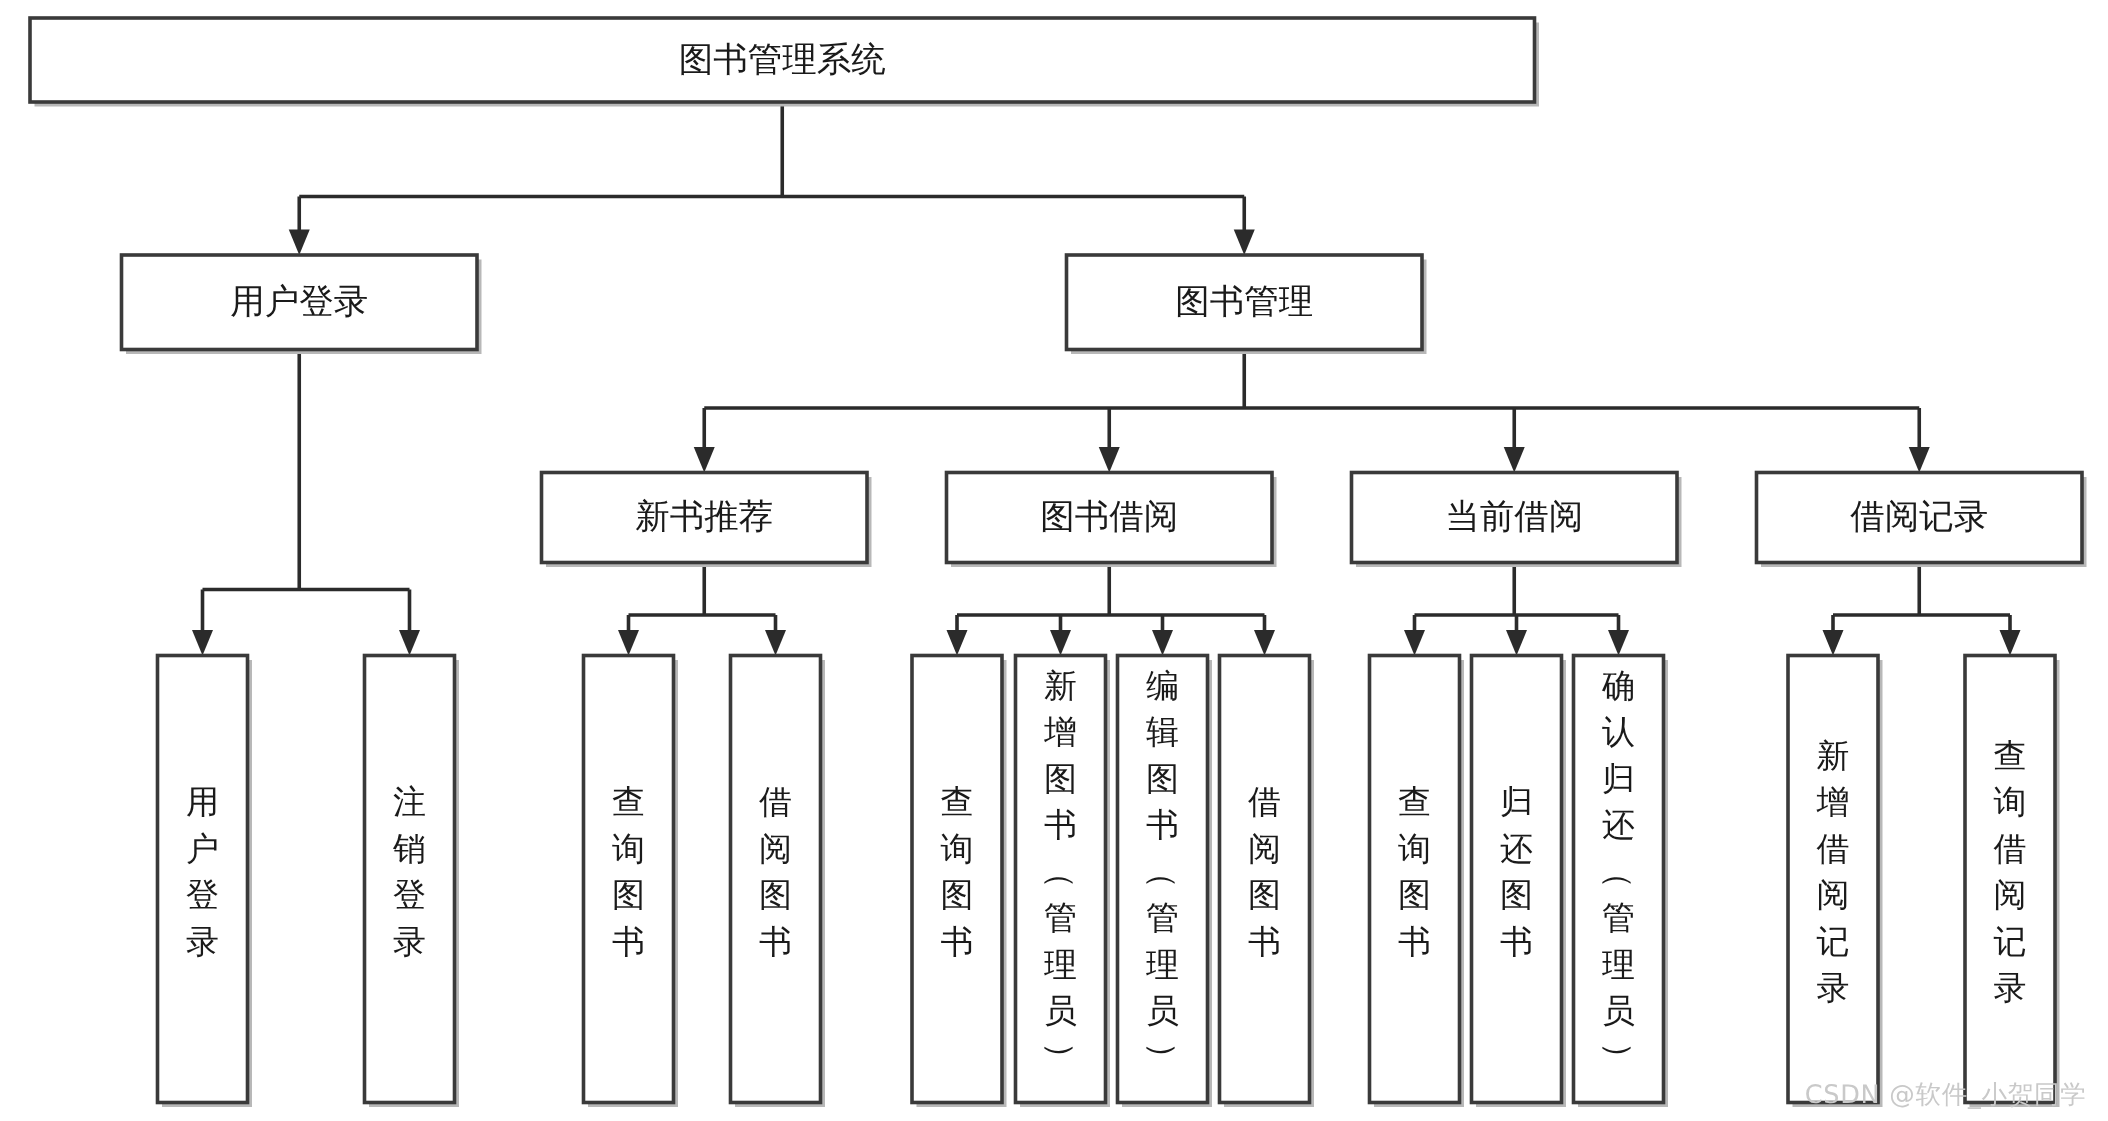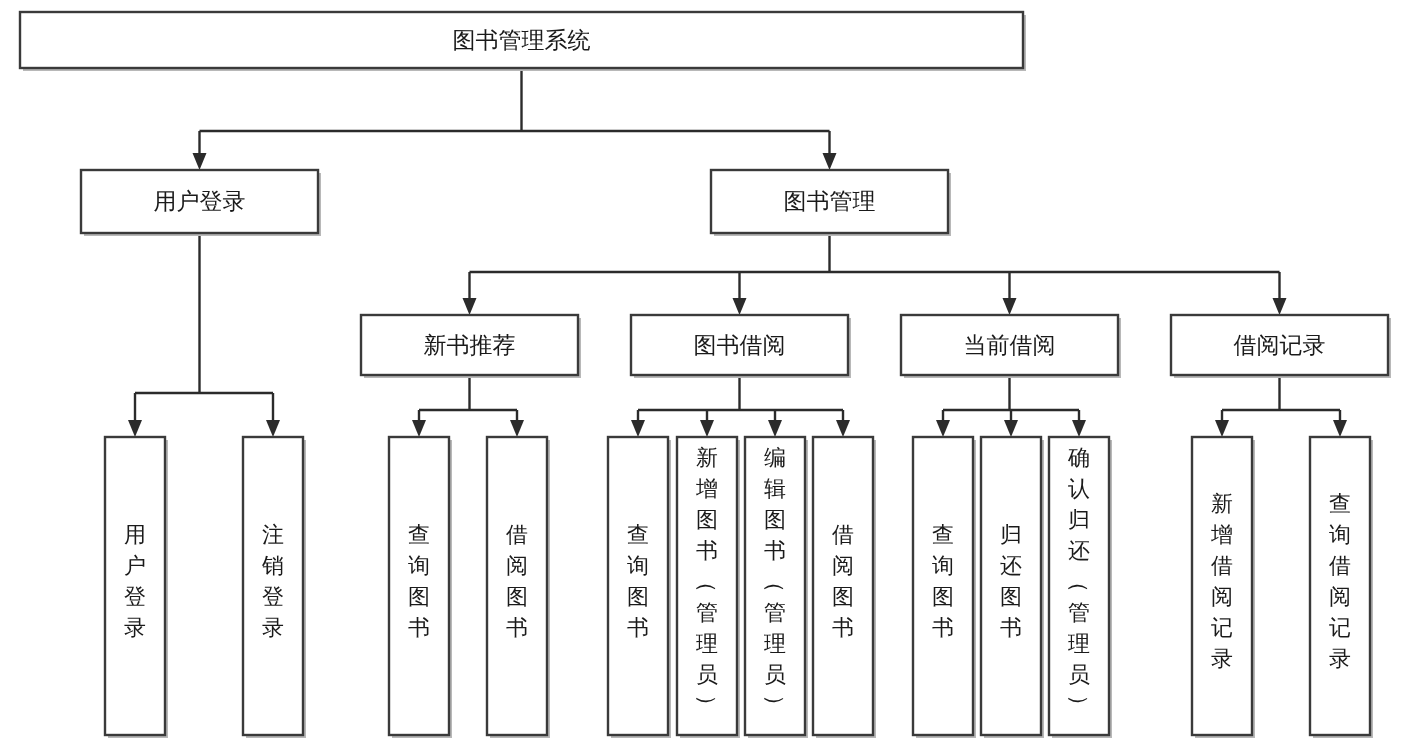--- a/index.html
+++ b/index.html
@@ -324,13 +324,14 @@
         <g>
           <text x="1340" y="511.04" class="leaf-label">查</text>
           <text x="1340" y="542.04" class="leaf-label">询</text>
           <text x="1340" y="573.04" class="leaf-label">借</text>
           <text x="1340" y="604.04" class="leaf-label">阅</text>
           <text x="1340" y="635.04" class="leaf-label">记</text>
           <text x="1340" y="666.04" class="leaf-label">录</text>
         </g>
       </g>
   </svg>
+  <div class="watermark">CSDN @软件_小贺同学</div>
 </div>
 
 </body></html>

